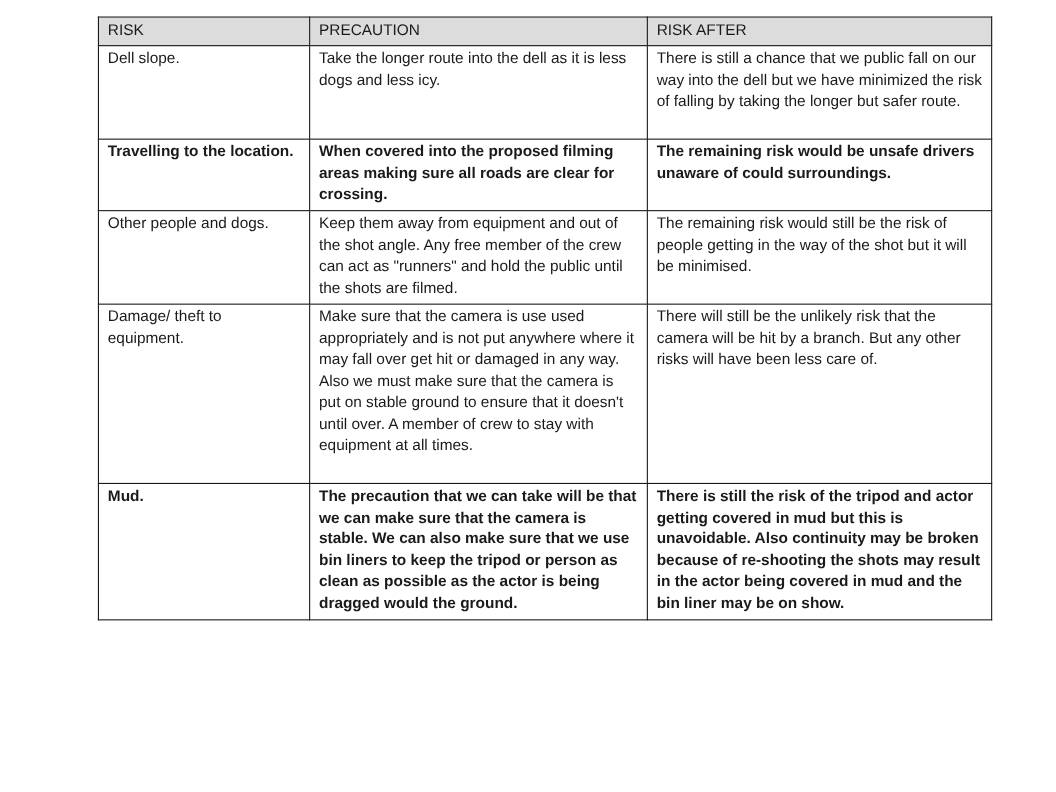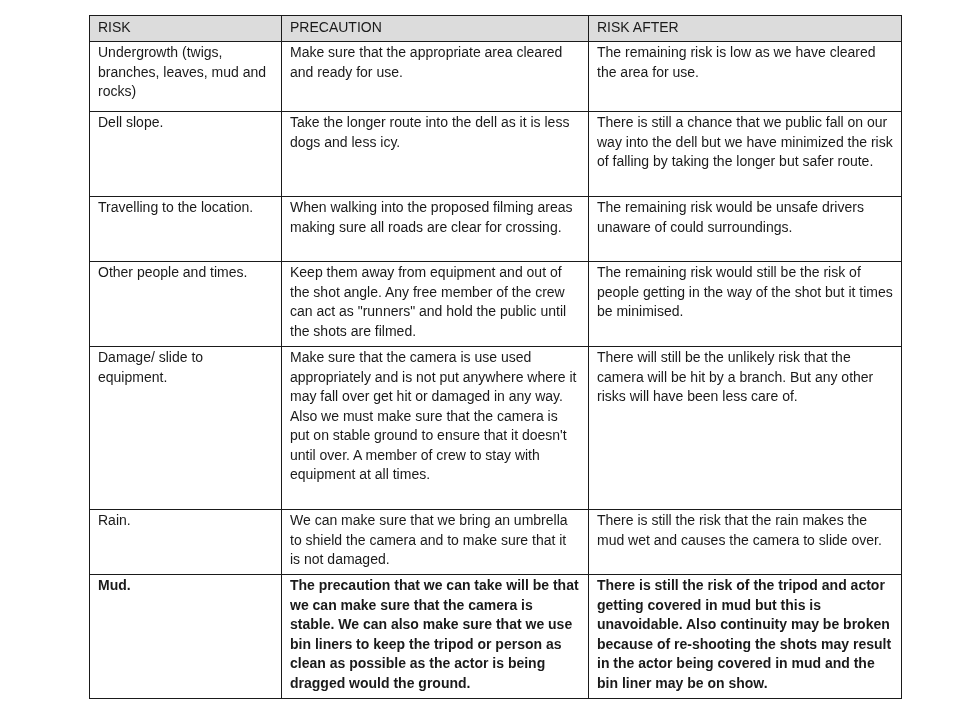--- a/index.html
+++ b/index.html
@@ -39,21 +39,21 @@
       background: #dcdcdc;
       height: 21px;
       padding-top: 2px;
       padding-bottom: 2px;
     }
     col.c1 { width: 192px; }
     col.c2 { width: 307px; }
     col.c3 { width: 313px; }
     tr.r1 td { height: 66px; }
     tr.r2 td { height: 81px; }
-    tr.r3 td { height: 61px; }
+    tr.r3 td { height: 61px; font-weight: bold; }
     tr.r4 td { height: 81px; }
     tr.r5 td { height: 159px; }
     tr.r6 td { height: 61px; }
     tr.r7 td { height: 120px; font-weight: bold; }
   </style>
 </head>
 <body>
 
 <table class="risk-table">
   <colgroup>
@@ -62,49 +62,39 @@
       <col class="c3">
   </colgroup>
   <thead>
     <tr>
       <th>RISK</th>
       <th>PRECAUTION</th>
       <th>RISK AFTER</th>
     </tr>
   </thead>
   <tbody>
-    <tr class="r1">
-      <td>Undergrowth (twigs, branches, leaves, mud and rocks)</td>
-      <td>Make sure that the appropriate area cleared and ready for use.</td>
-      <td>The remaining risk is low as we have cleared the area for use.</td>
-    </tr>
     <tr class="r2">
       <td>Dell slope.</td>
       <td>Take the longer route into the dell as it is less dogs and less icy.</td>
       <td>There is still a chance that we public fall on our way into the dell but we have minimized the risk of falling by taking the longer but safer route.</td>
     </tr>
     <tr class="r3">
       <td>Travelling to the location.</td>
-      <td>When walking into the proposed filming areas making sure all roads are clear for crossing.</td>
+      <td>When covered into the proposed filming areas making sure all roads are clear for crossing.</td>
       <td>The remaining risk would be unsafe drivers unaware of could surroundings.</td>
     </tr>
     <tr class="r4">
-      <td>Other people and times.</td>
+      <td>Other people and dogs.</td>
       <td>Keep them away from equipment and out of the shot angle. Any free member of the crew can act as "runners" and hold the public until the shots are filmed.</td>
-      <td>The remaining risk would still be the risk of people getting in the way of the shot but it times be minimised.</td>
+      <td>The remaining risk would still be the risk of people getting in the way of the shot but it will be minimised.</td>
     </tr>
     <tr class="r5">
-      <td>Damage/ slide to equipment.</td>
+      <td>Damage/ theft to equipment.</td>
       <td>Make sure that the camera is use used appropriately and is not put anywhere where it may fall over get hit or damaged in any way. Also we must make sure that the camera is put on stable ground to ensure that it doesn't until over. A member of crew to stay with equipment at all times.</td>
       <td>There will still be the unlikely risk that the camera will be hit by a branch. But any other risks will have been less care of.</td>
-    </tr>
-    <tr class="r6">
-      <td>Rain.</td>
-      <td>We can make sure that we bring an umbrella to shield the camera and to make sure that it is not damaged.</td>
-      <td>There is still the risk that the rain makes the mud wet and causes the camera to slide over.</td>
     </tr>
     <tr class="r7">
       <td>Mud.</td>
       <td>The precaution that we can take will be that we can make sure that the camera is stable. We can also make sure that we use bin liners to keep the tripod or person as clean as possible as the actor is being dragged would the ground.</td>
       <td>There is still the risk of the tripod and actor getting covered in mud but this is unavoidable. Also continuity may be broken because of re-shooting the shots may result in the actor being covered in mud and the bin liner may be on show.</td>
     </tr>
   </tbody>
 </table>
 
 </body></html>

